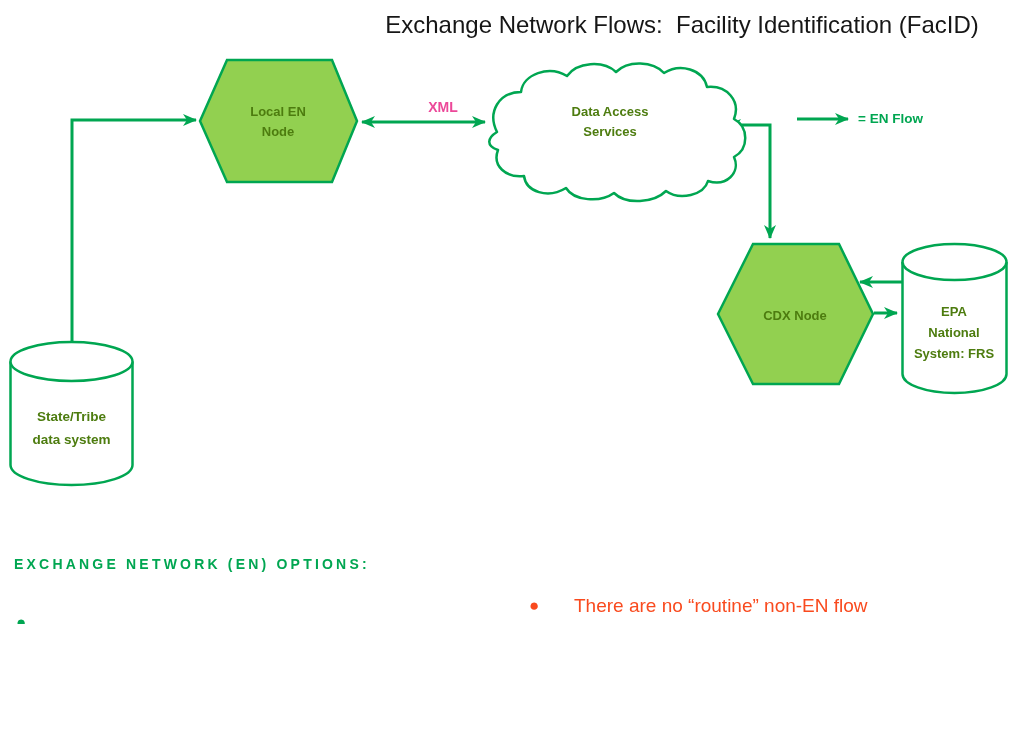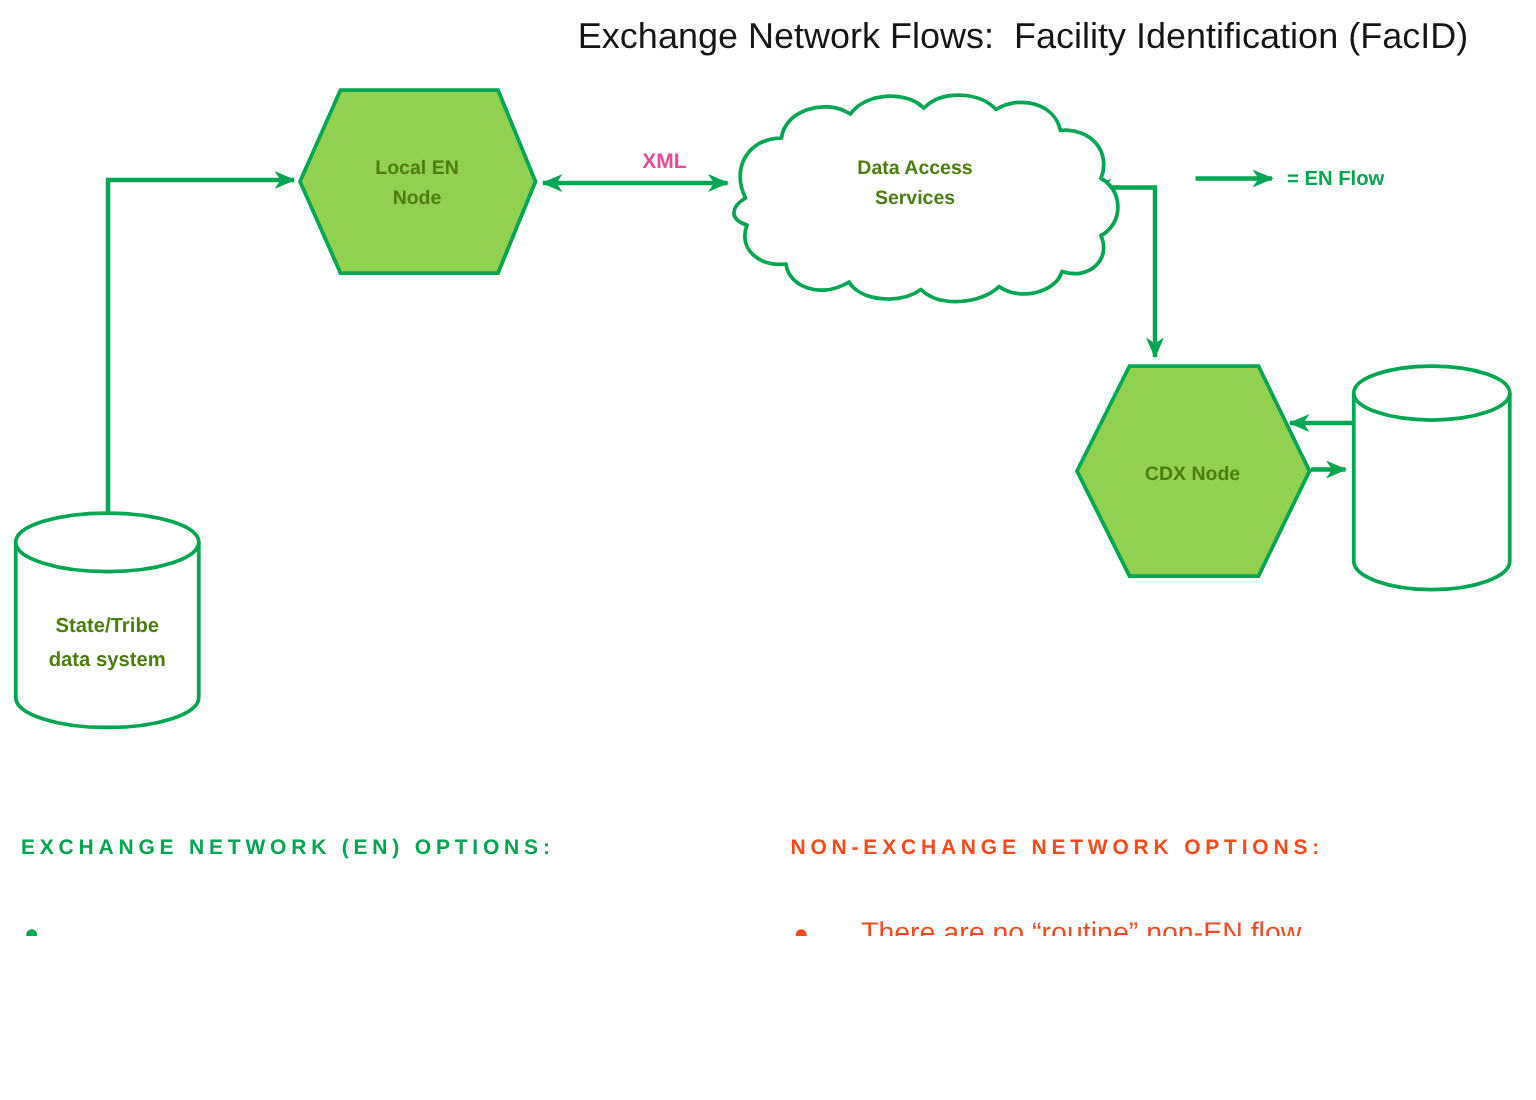--- a/index.html
+++ b/index.html
@@ -133,39 +133,41 @@
   </svg>
 
   <div class="abs node-label pre" style="left:238px; top:102px; width:80px;">Local EN
 Node</div>
 
   <div class="abs node-label pre" style="left:545px; top:102px; width:130px;text-align:center;">Data Access
 Services</div>
 
   <div class="abs node-label pre" style="left:745px; top:306px; width:100px;">CDX Node</div>
 
+  <div class="abs node-label pre" style="left:904px; top:302px; width:100px; line-height:1.6;">EPA
+National
+System: FRS</div>
 
   <div class="abs node-label pre" style="left:11px; top:406px; width:121px; font-size:13.5px; line-height:1.7;">State/Tribe
 data system</div>
 
   <div id="xml-label" class="abs">XML</div>
 
   <div id="legend-label" class="abs">= EN Flow</div>
 
   <div id="section-en" class="abs section">
     <div class="section-heading">EXCHANGE NETWORK (EN) OPTIONS:</div>
     <div class="bullet-list">
       <div class="bullet-item">
         <span class="bullet-dot">●</span>
       </div>
     </div>
   </div>
 
   <div id="section-non" class="abs section">
-    <div class="section-heading">NON-EXCHANGE NETWORK OPTIONS:</div>
     <div class="bullet-list">
       <div class="bullet-item">
         <span class="bullet-dot">●</span>
         <span class="bullet-text">There are no “routine” non-EN flow
 pathways, but partners can share XML files
 directly with FRS on a temporary basis while
 they develop processes for sharing via the EN.</span>
       </div>
     </div>
   </div>

